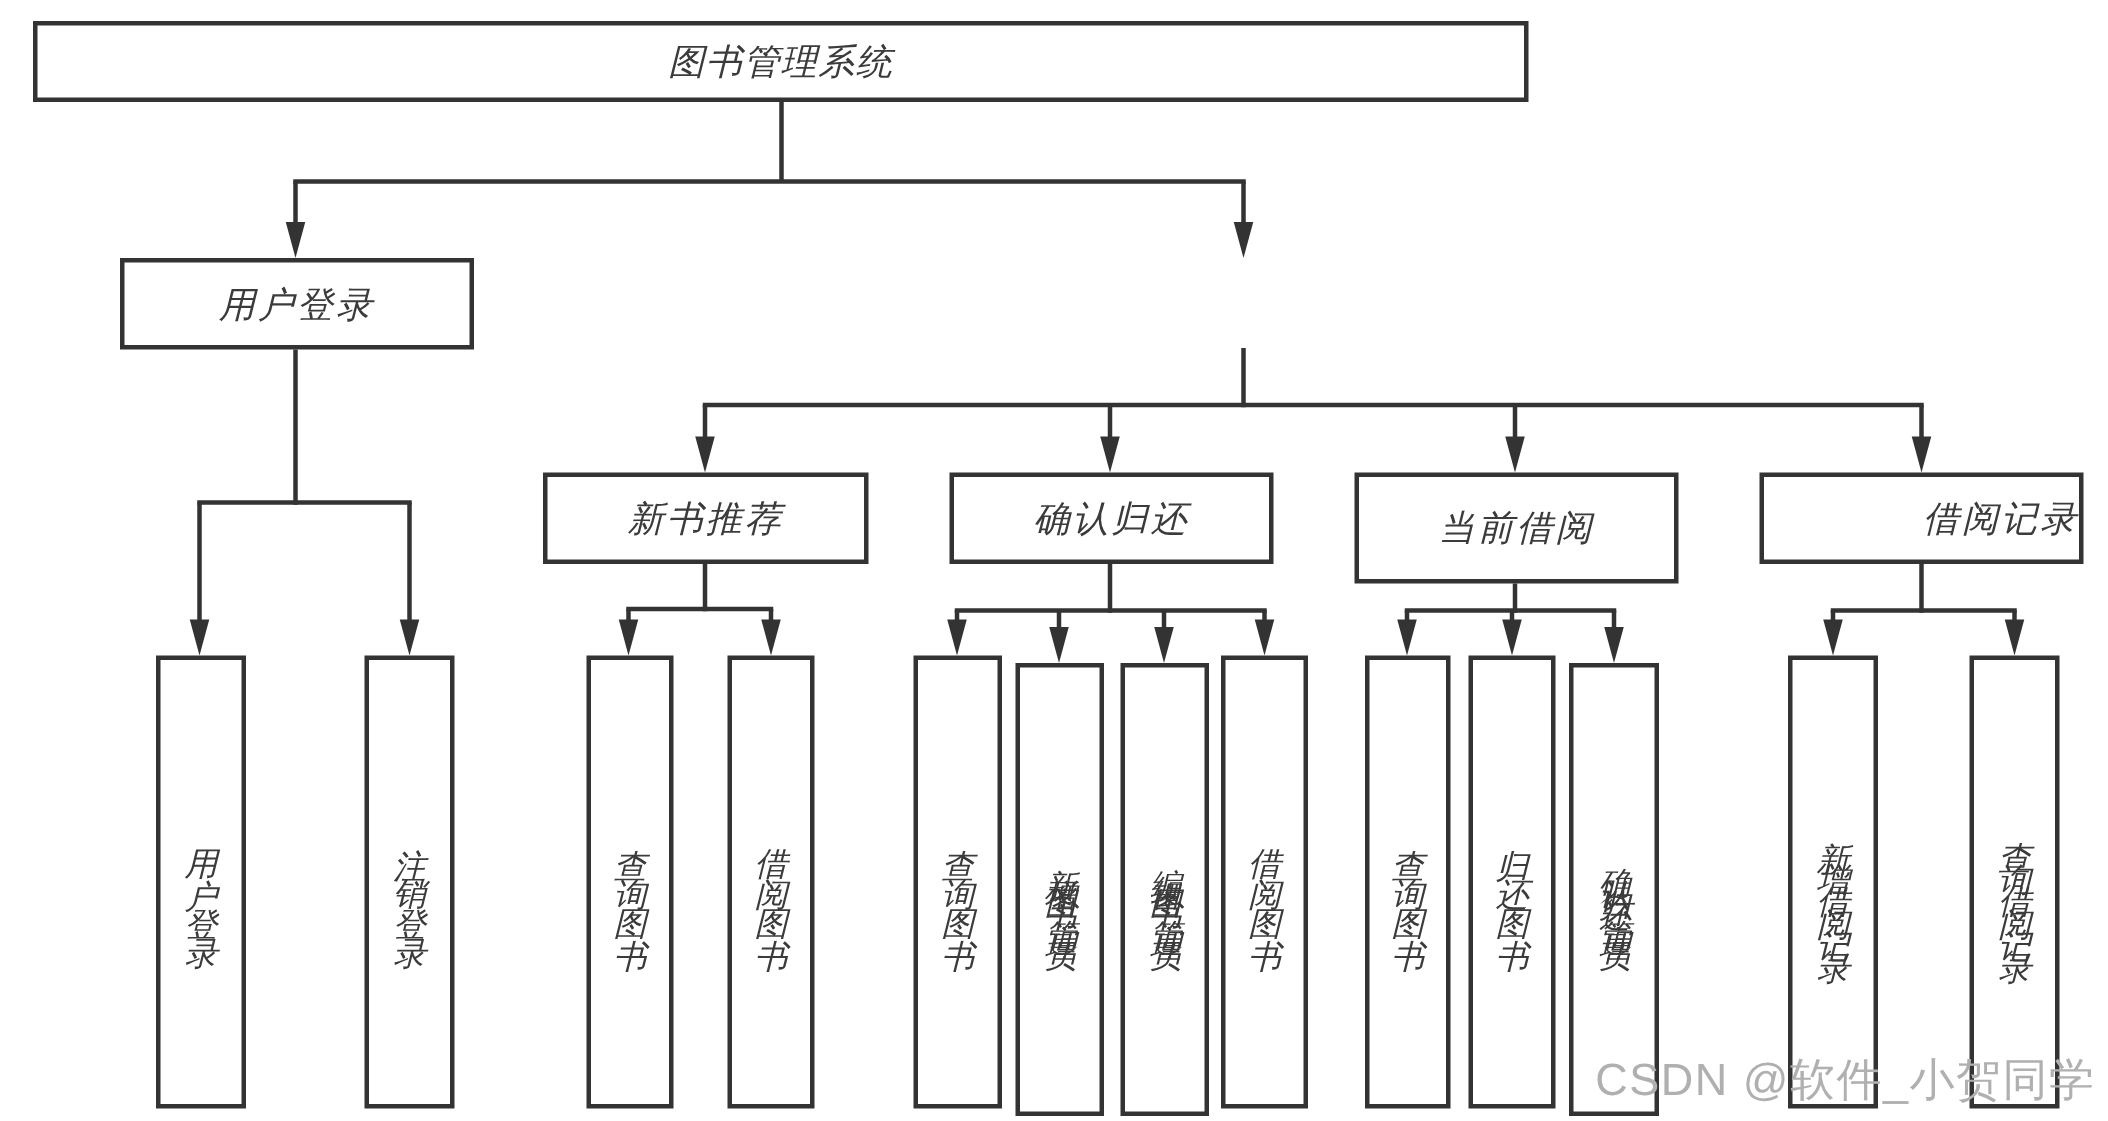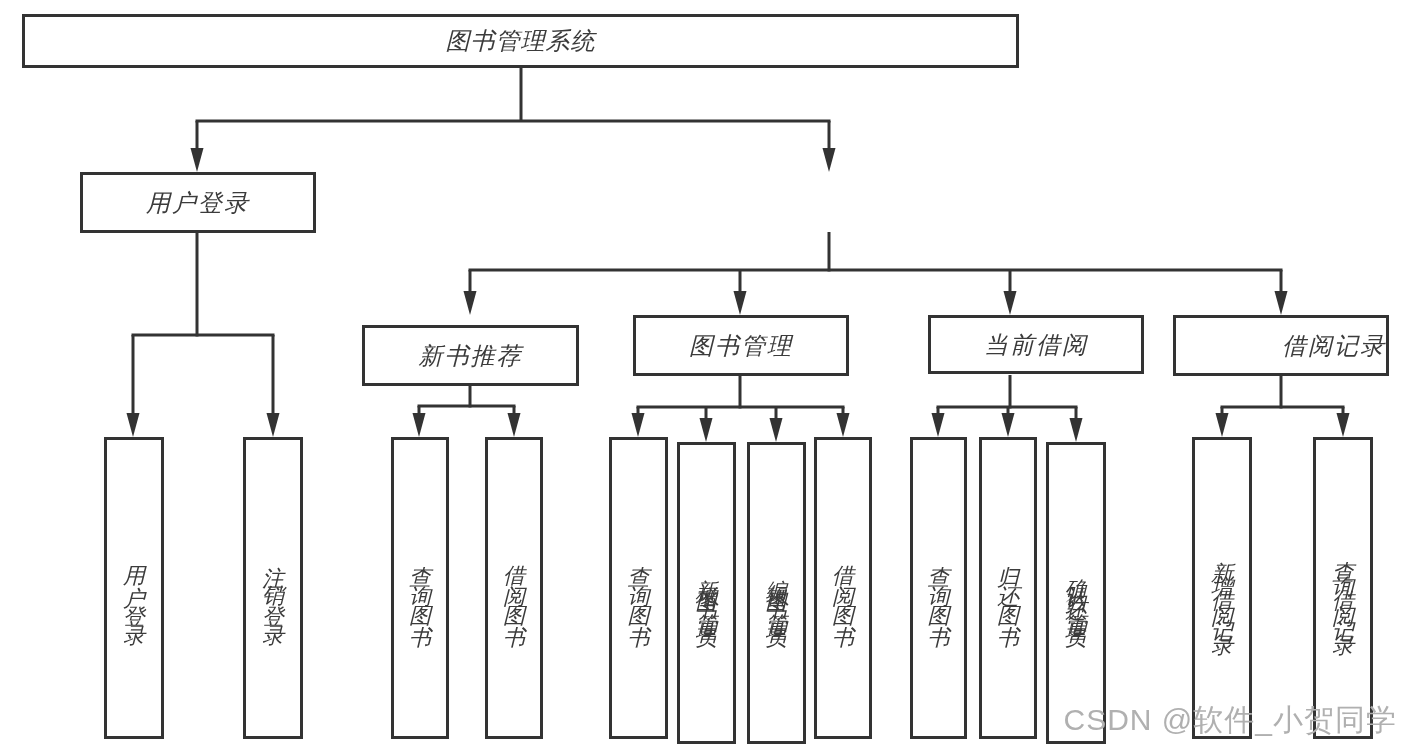--- a/index.html
+++ b/index.html
@@ -136,27 +136,27 @@
   </svg>
 
   <div class="node root-box" style="left:22px; top:14px; width:997px; height:54px;">
     <span>图书管理系统</span>
   </div>
 
   <div class="node h-label" style="left:80px; top:172px; width:236px; height:61px;">
     <span>用户登录</span>
   </div>
 
-  <div class="node h-label" style="left:362px; top:325px; width:217px; height:61px;">
+  <div class="node h-label" style="left:362px; top:315px; width:217px; height:61px;">
     <span>新书推荐</span>
   </div>
   <div class="node h-label" style="left:633px; top:315px; width:216px; height:61px;">
-    <span>图书管理</span>
-  </div>
-  <div class="node h-label" style="left:928px; top:315px; width:216px; height:59px;">
+    <span>确认归还</span>
+  </div>
+  <div class="node h-label" style="left:903px; top:315px; width:216px; height:74px;">
     <span>当前借阅</span>
   </div>
   <div class="node h-label" style="left:1173px; top:315px; width:216px; height:61px;justify-content:flex-end;">
     <span>借阅记录</span>
   </div>
 
   <div class="node leaf" style="left:104px;">
     <span class="len4">用户登录</span>
   </div>
   <div class="node leaf" style="left:243px;">

